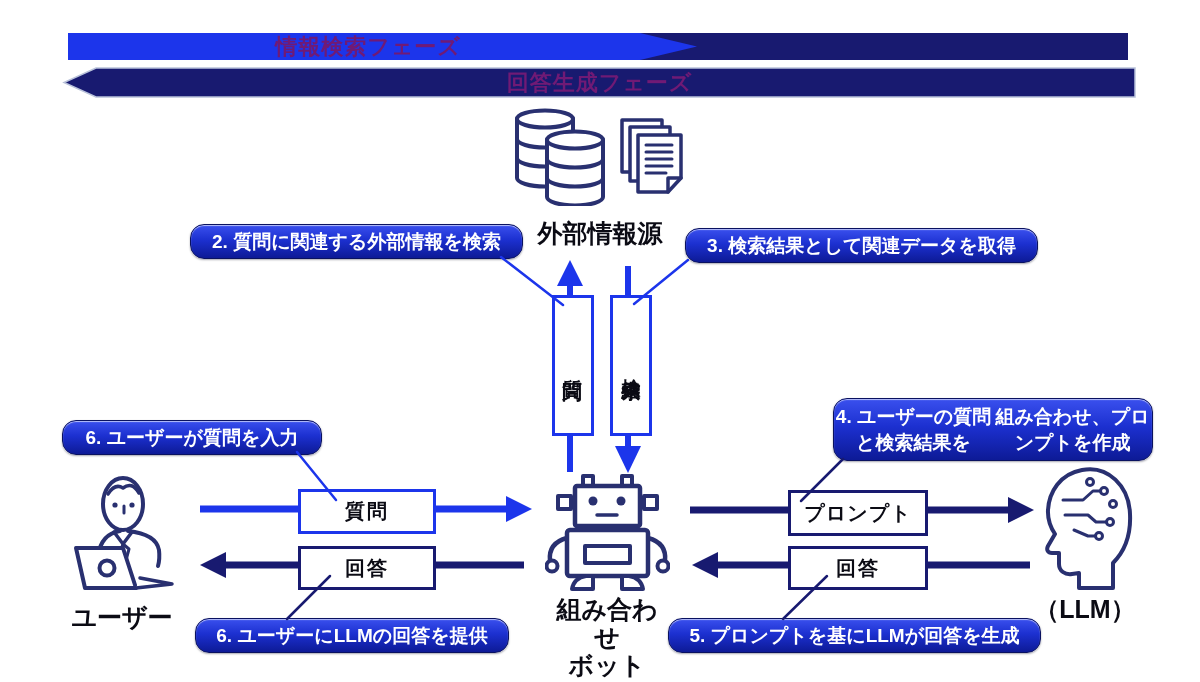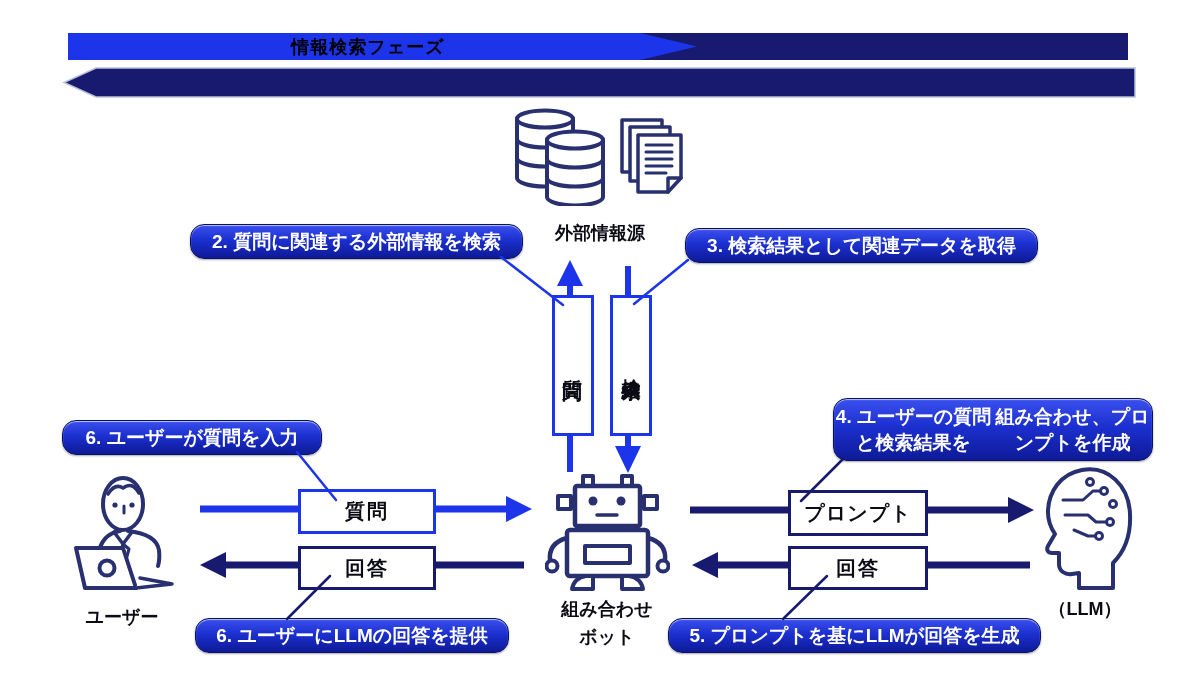--- a/index.html
+++ b/index.html
@@ -2,31 +2,31 @@
 <html><head>
 <meta charset="utf-8">
 <style>
   html,body{margin:0;padding:0;background:#fff;}
   #stage{position:relative;width:1200px;height:682px;background:#fff;overflow:hidden;
          font-family:"Liberation Sans","DejaVu Sans",sans-serif;}
   svg{position:absolute;left:0;top:0;}
   #connector-layer{z-index:1;}
   #leader-layer{z-index:6;pointer-events:none;}
   .abs{position:absolute;}
-  .banner-text{z-index:2;color:#000000;font-weight:bold;font-size:18px;display:flex;
+  .banner-text{z-index:2;color:#701a75;font-weight:bold;font-size:22px;display:flex;
                align-items:center;justify-content:center;letter-spacing:1px;}
   .flow-box{z-index:3;background:#fff;display:flex;align-items:center;justify-content:center;
             font-weight:bold;font-size:20px;color:#0b0b14;letter-spacing:2px;}
   .flow-box.blue{border:3px solid #1C35EB;}
   .flow-box.navy{border:3px solid #181A70;}
   .vbox{z-index:3;background:#fff;display:flex;align-items:center;justify-content:center;
         font-weight:bold;font-size:20px;color:#0b0b14;
         writing-mode:vertical-rl;text-orientation:upright;letter-spacing:4px;}
   .vbox.blue{border:3px solid #1C35EB;}
-  .caption{z-index:2;color:#0b0b14;font-weight:bold;font-size:18px;text-align:center;line-height:28px;}
+  .caption{z-index:2;color:#0b0b14;font-weight:bold;font-size:25px;text-align:center;line-height:28px;}
   .callout{z-index:5;display:flex;align-items:center;justify-content:center;
            color:#fff;font-weight:bold;font-size:19px;text-align:center;line-height:26px;
            background:linear-gradient(180deg,#3A50EE 0%,#1C30D0 45%,#0D1A96 100%);
            border:1px solid #0A1260;border-radius:14px;
            box-shadow:inset 0 1px 1px rgba(255,255,255,.65), 0 1px 2px rgba(0,0,30,.35);}
   .icon{z-index:2;}
 </style>
 </head>
 <body>
 
@@ -52,20 +52,21 @@
     <polygon points="718,552 692,565 718,578" fill="#181A70"></polygon>
 
     <path d="M570,284 V472" stroke="#1C35EB" stroke-width="6"></path>
     <polygon points="557,286 583,286 570,260" fill="#1C35EB"></polygon>
 
     <path d="M628,266 V448" stroke="#1C35EB" stroke-width="6"></path>
     <polygon points="615,446 641,446 628,473" fill="#1C35EB"></polygon>
   </svg>
 
   <div class="abs banner-text" style="left:128px;top:33px;width:480px;height:27px;">情報検索フェーズ</div>
+  <div class="abs banner-text" style="left:64px;top:68px;width:1071px;height:29px;">回答生成フェーズ</div>
 
   <svg class="abs icon" style="left:500px;top:106px;" width="200" height="100" viewBox="0 0 200 100">
     <g stroke="#293070" stroke-width="4" fill="#fff" stroke-linejoin="round" stroke-linecap="round">
 
       <path d="M17,13 V72 A28,8.5 0 0 0 73,72 V13"></path>
       <path d="M17,33 A28,8.5 0 0 0 73,33" fill="none"></path>
       <path d="M17,52 A28,8.5 0 0 0 73,52" fill="none"></path>
       <ellipse cx="45" cy="13" rx="28" ry="8.5"></ellipse>
 
       <path d="M47,34 V91 A28,8.5 0 0 0 103,91 V34"></path>

